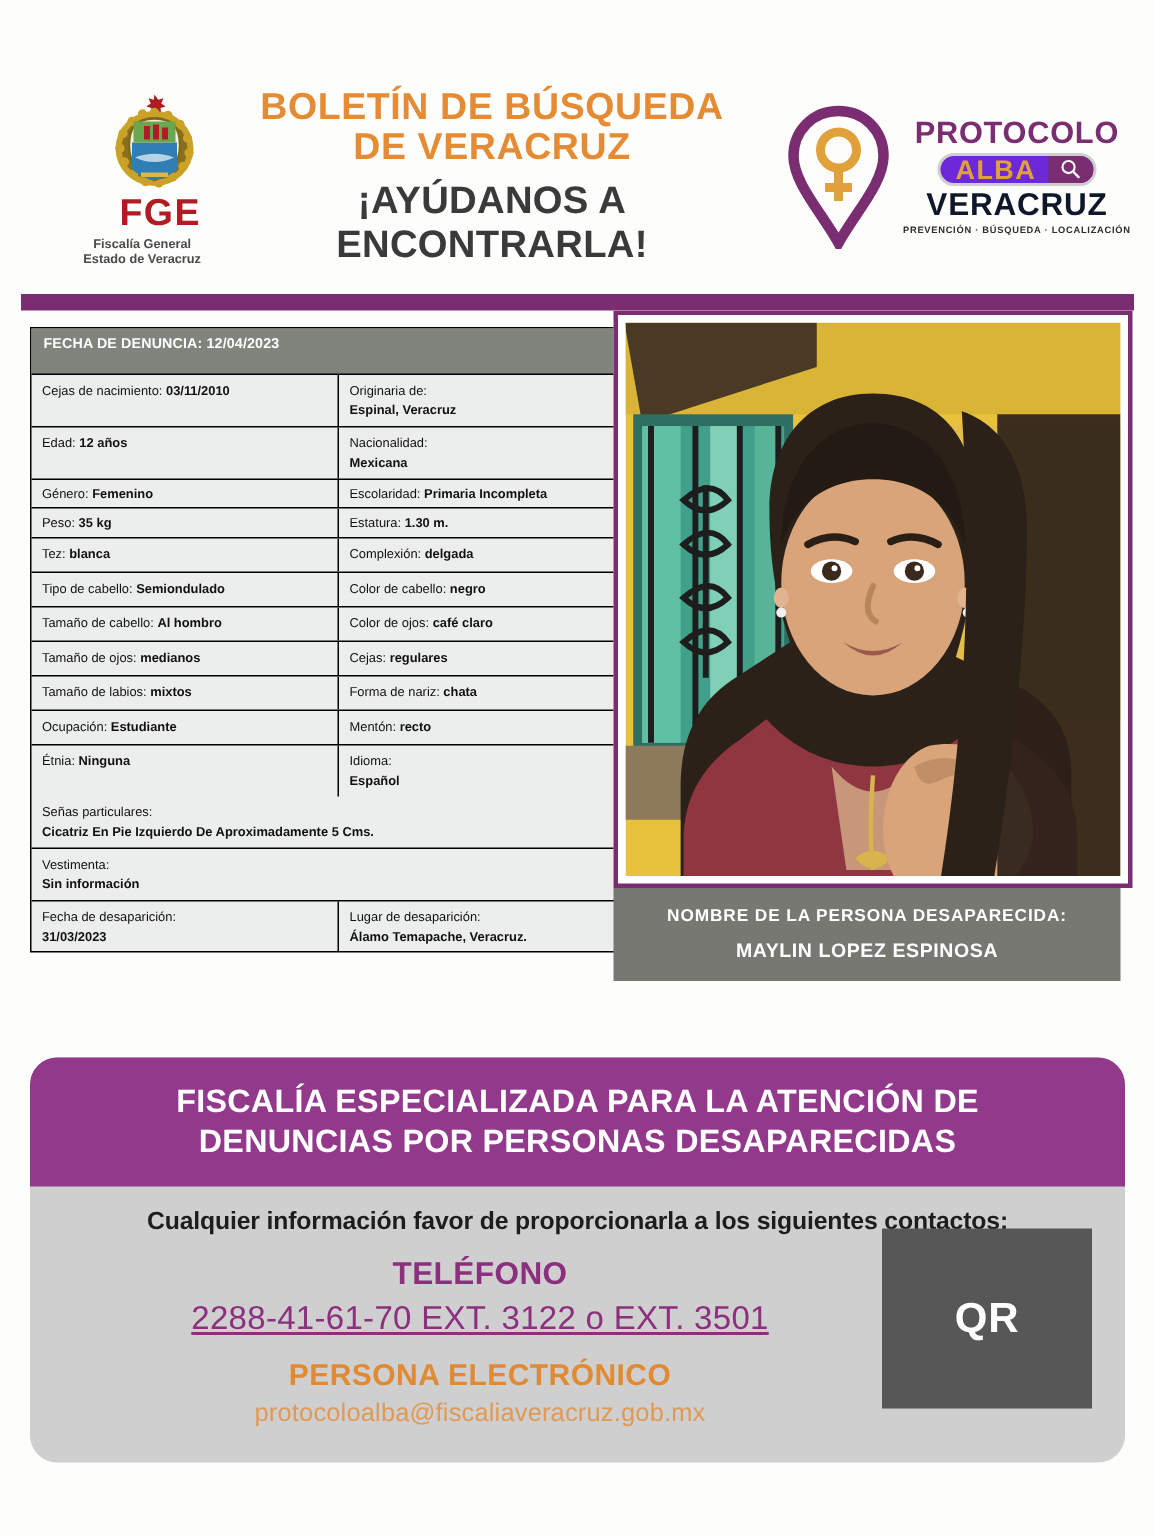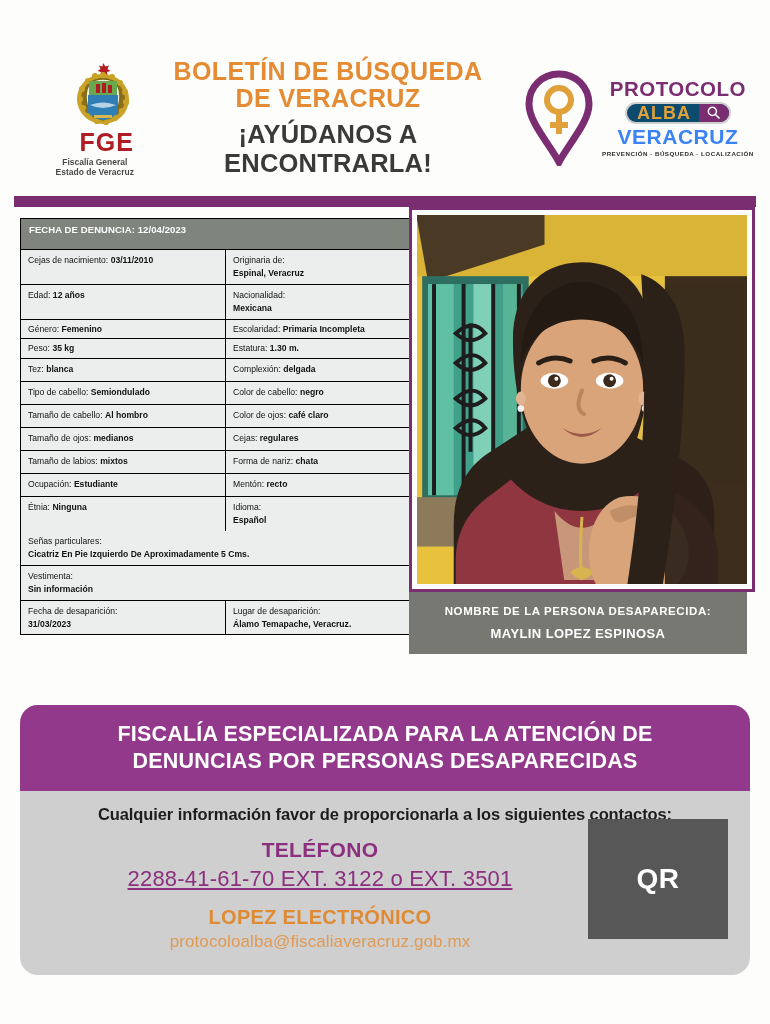--- a/index.html
+++ b/index.html
@@ -48,32 +48,32 @@
   }
   .pin { width: 74px; height: 96px; flex: none; }
   .alba-text { display: flex; flex-direction: column; align-items: center; }
   .alba-proto {
     font-size: 20.5px; font-weight: bold; color: #7b2d72;
     letter-spacing: .5px; line-height: 1;
   }
   .alba-pill {
     display: flex; align-items: center; margin: 2px 0;
     border: 2px solid #cfcfcf; border-radius: 11px;
-    height: 22px; overflow: hidden; background: #0c4a6e; justify-content: space-between;
+    height: 22px; overflow: hidden; background: #6d28d9; justify-content: space-between;
   }
   .alba-pill .word {
     font-size: 18px; font-weight: bold; color: #e0a13a;
     padding: 0 8px 0 10px; letter-spacing: 1px; line-height: 1;
   }
   .alba-pill .mag {
     background: #7b2d72; height: 100%; width: 30px;
     display: flex; align-items: center; justify-content: center;
   }
   .alba-vera {
-    font-size: 21px; font-weight: bold; color: #3b82f6;
+    font-size: 21px; font-weight: bold; color: #0f172a;
     letter-spacing: .5px; line-height: 1.05;
   }
   .alba-tag {
     font-size: 6.2px; font-weight: bold; color: #2e2e2e;
     letter-spacing: .5px; margin-top: 2px;
   }
 
   
   .divider {
     position: absolute; left: 14px; top: 196px;
@@ -391,21 +391,21 @@
   <div class="footer">
     <div class="footer-head">
       <div>FISCALÍA ESPECIALIZADA PARA LA ATENCIÓN DE</div>
       <div>DENUNCIAS POR PERSONAS DESAPARECIDAS</div>
     </div>
     <div class="footer-body">
       <div class="any-info">Cualquier información favor de proporcionarla a los siguientes contactos:</div>
       <div class="contact-col">
         <div class="tel-label">TELÉFONO</div>
         <div class="tel-value">2288-41-61-70    EXT. 3122  o  EXT. 3501</div>
-        <div class="mail-label">LOPEZ ELECTRÓNICO</div>
+        <div class="mail-label">PERSONA ELECTRÓNICO</div>
         <div class="mail-value">protocoloalba@fiscaliaveracruz.gob.mx</div>
       </div>
       <div class="qr-box">
         <span>QR</span>
       </div>
     </div>
   </div>
 
 </div>
 

